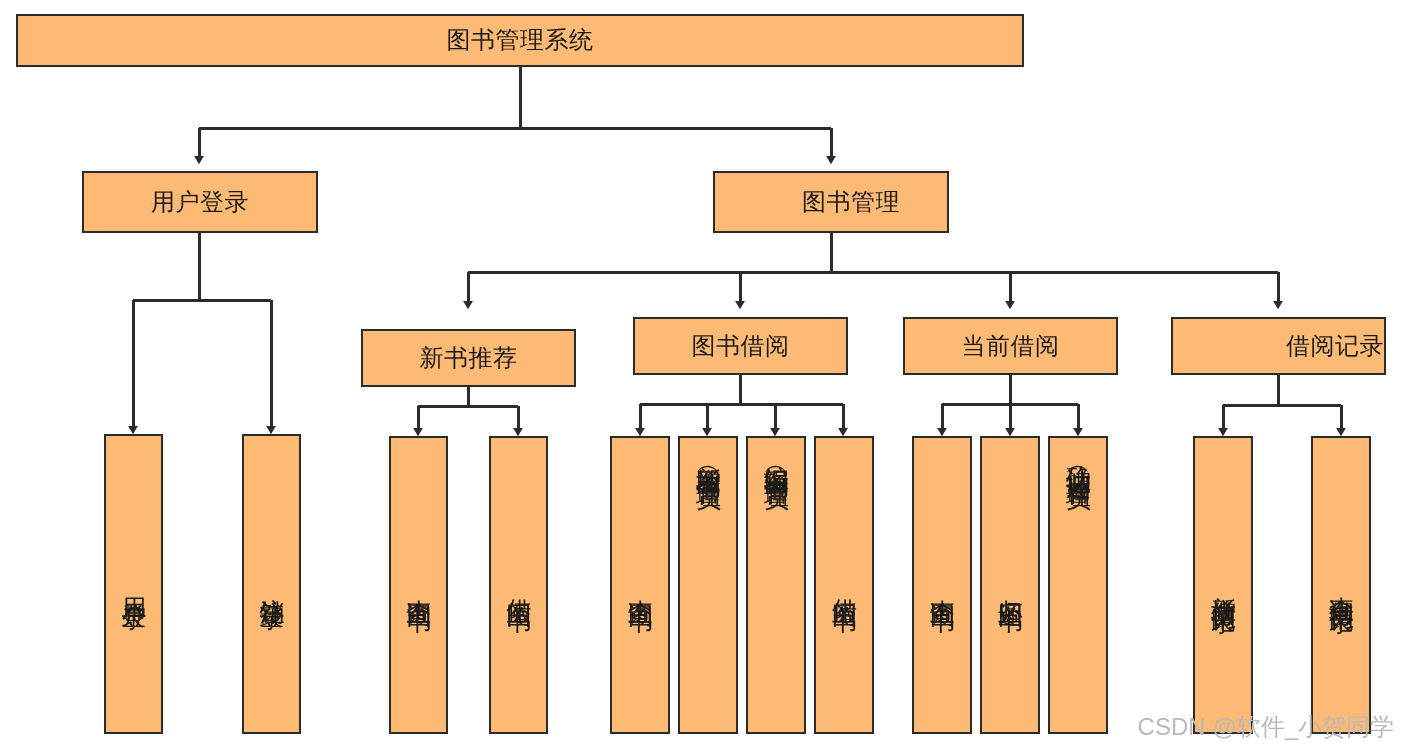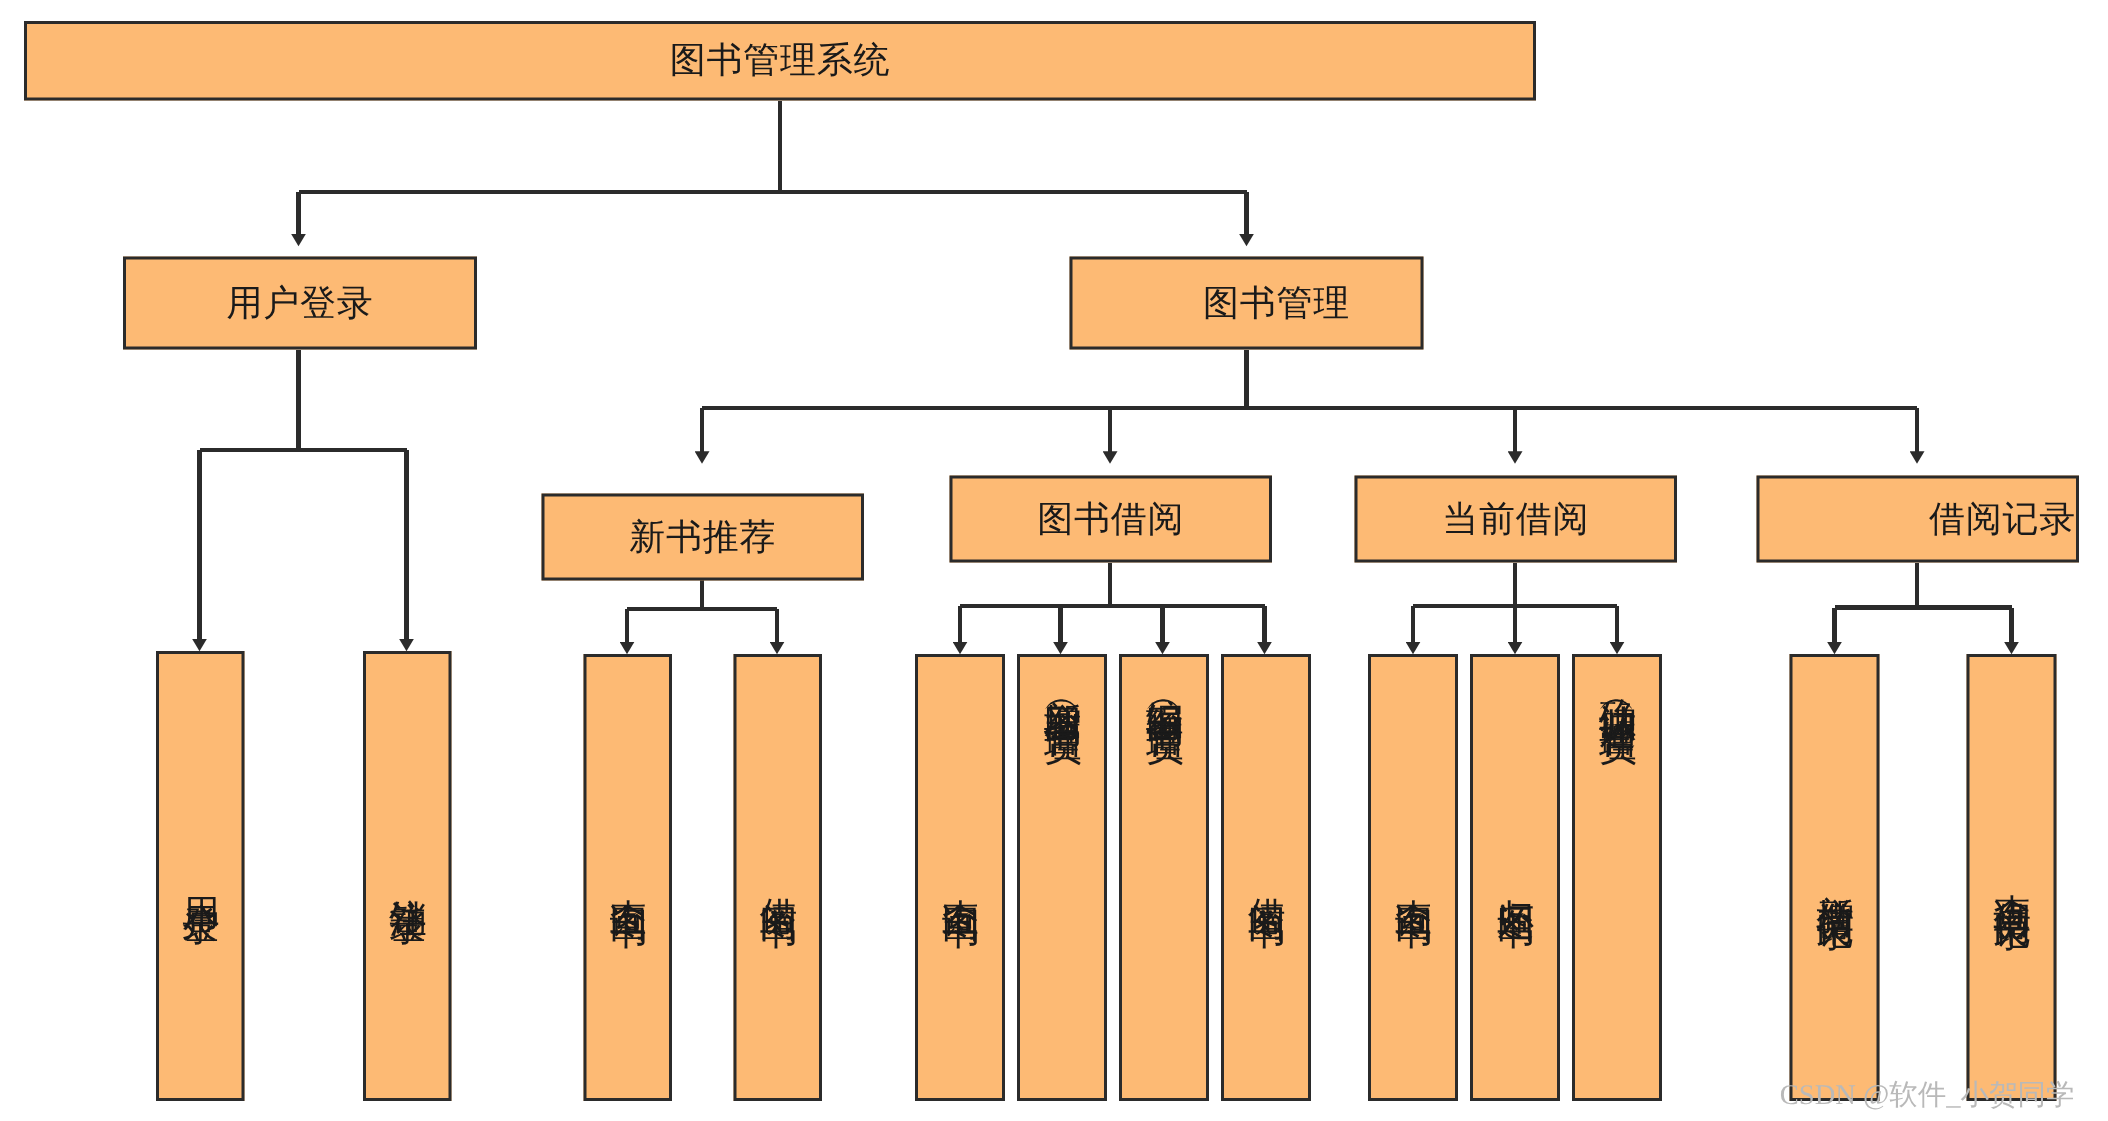--- a/index.html
+++ b/index.html
@@ -56,27 +56,27 @@
     line-height: 1.12;
     letter-spacing: 3px;
     white-space: nowrap;
   }
   .node.vert.centered {
     align-items: center;
     padding-top: 0;
   }
   #watermark {
     position: absolute;
-    right: 22px;
+    right: 11px;
     bottom: 4px;
     color: #b9b9b9;
-    font-size: 19px;
+    font-size: 24px;
     z-index: 5;
     white-space: nowrap;
-    font-family: Liberation Serif, serif;
+    font-family: Liberation Sans, sans-serif;
   }
 </style>
 </head>
 <body>
 
 <div id="stage">
 
   <svg id="edges" viewBox="0 0 1405 747" xmlns="http://www.w3.org/2000/svg">
     <defs>
       <marker id="arrow" markerWidth="10" markerHeight="10" refX="4.2" refY="5" orient="auto" markerUnits="userSpaceOnUse">

